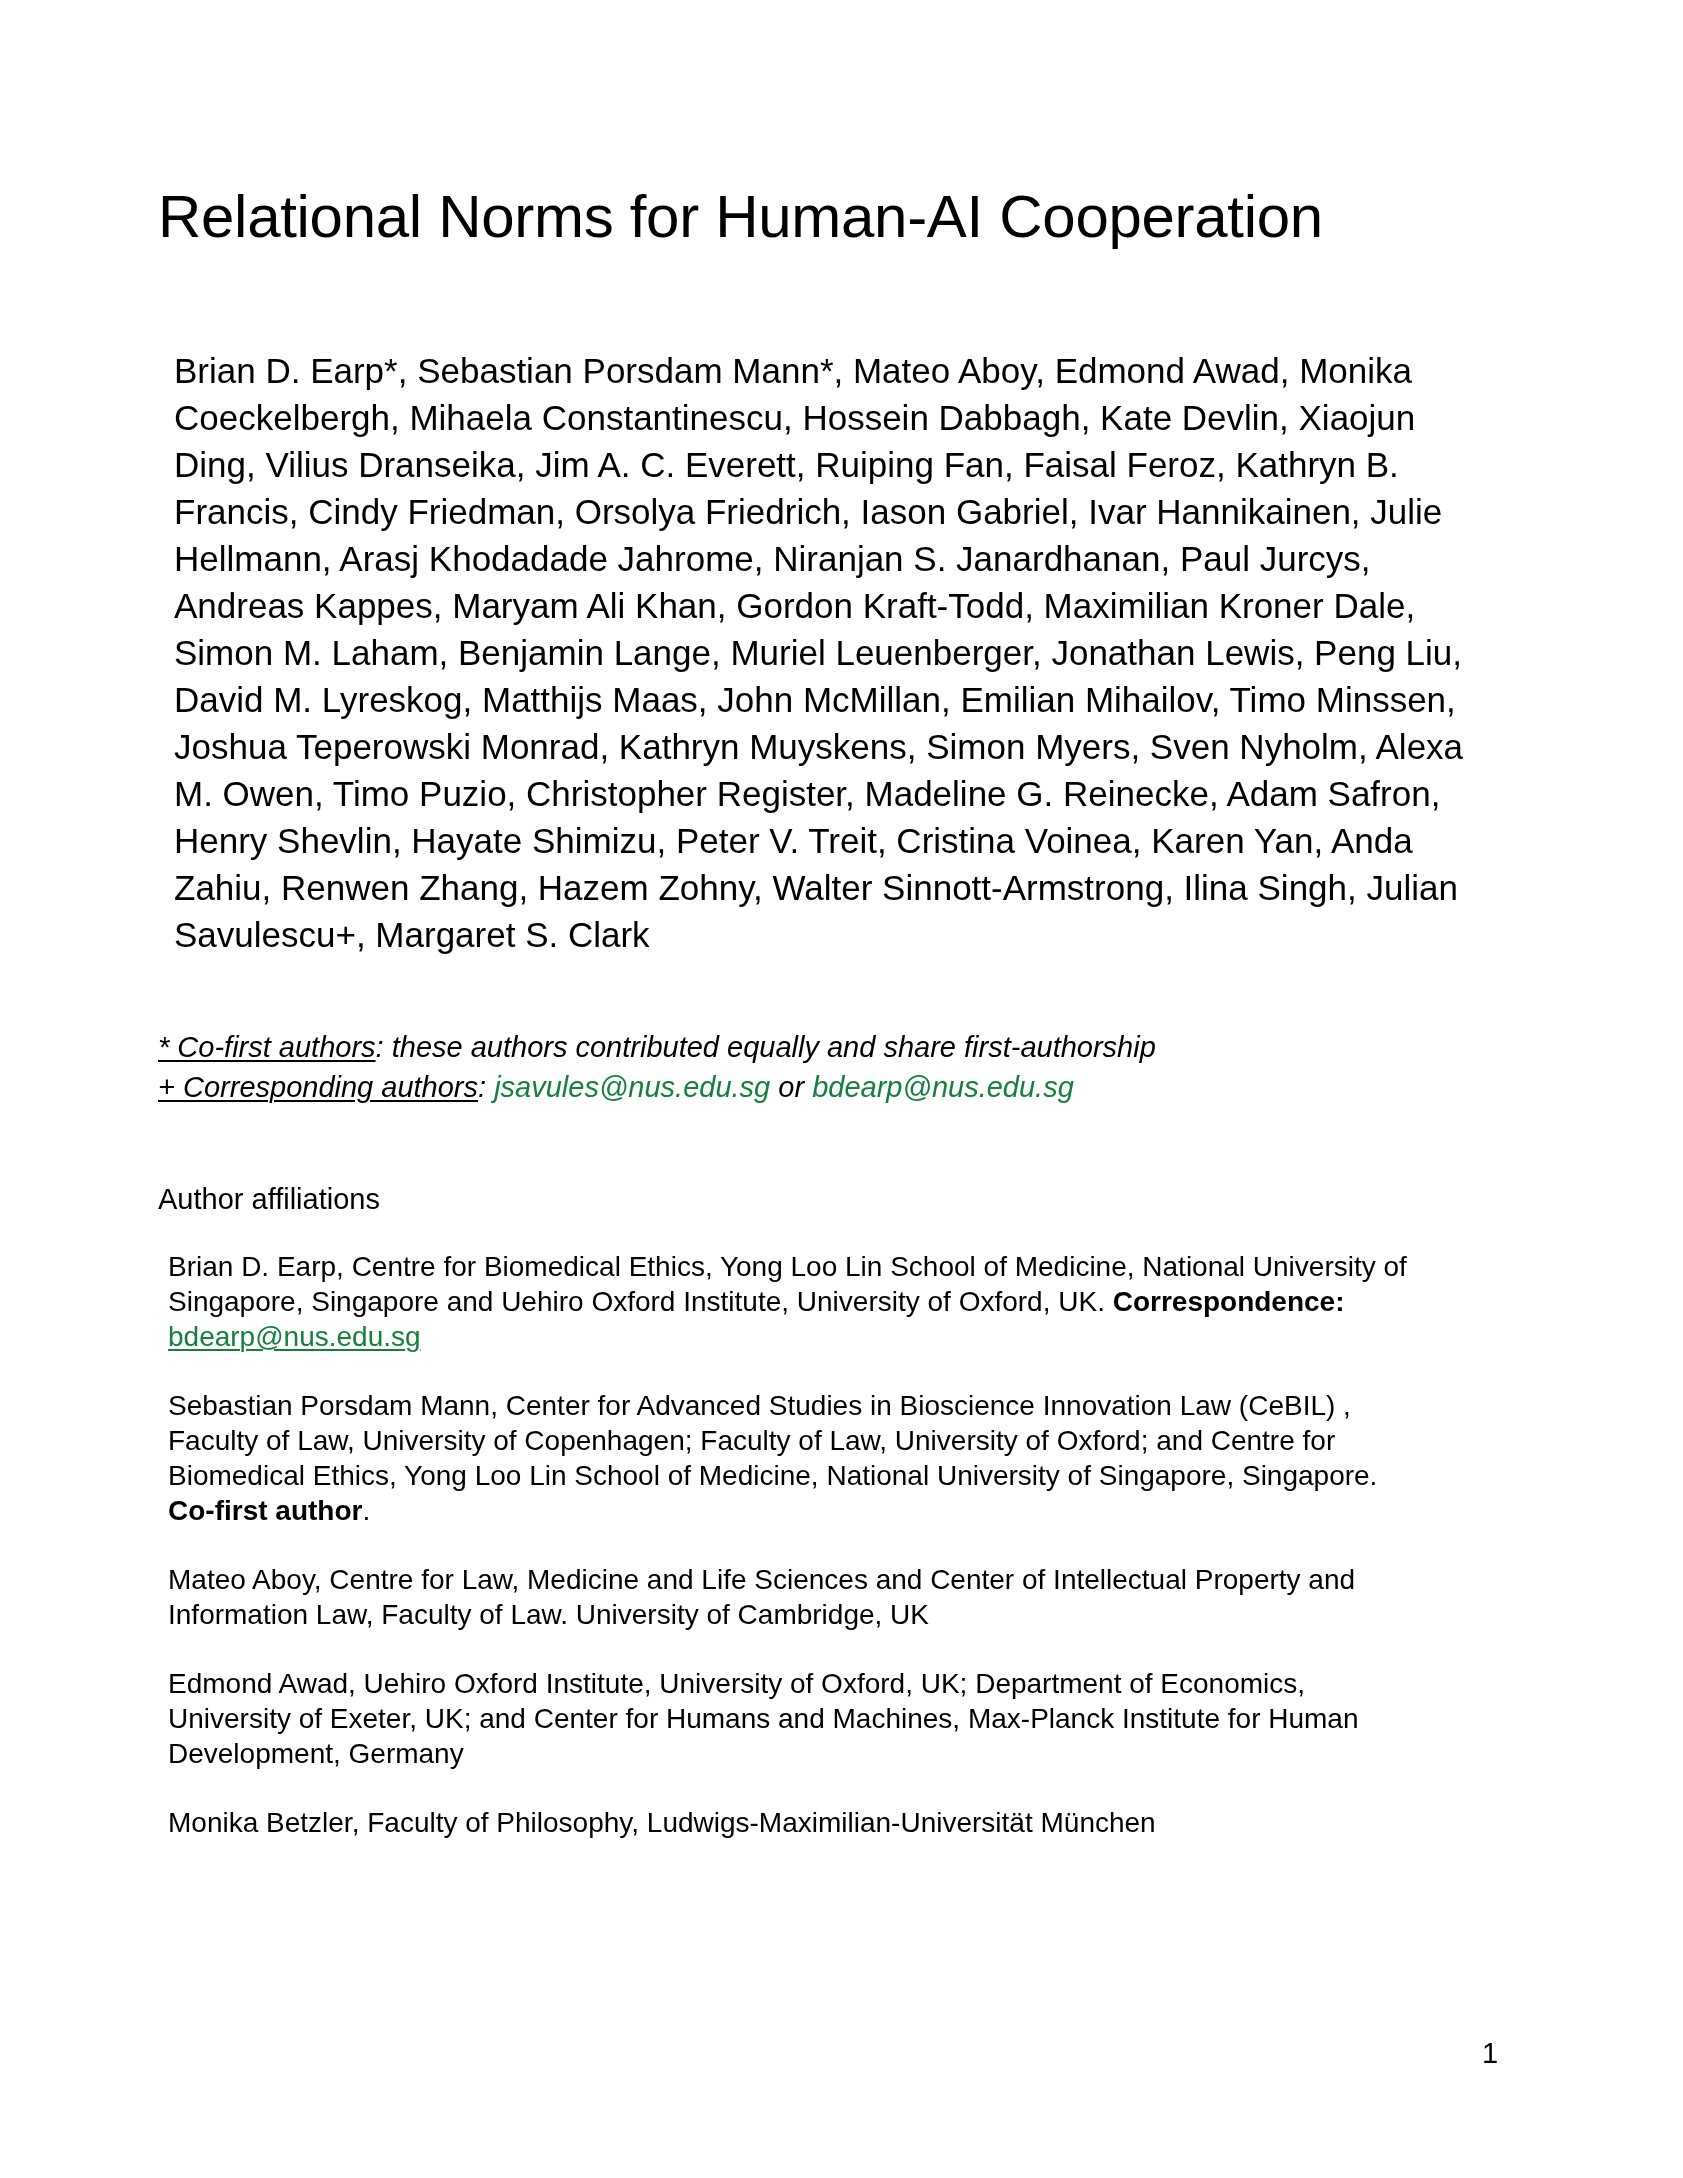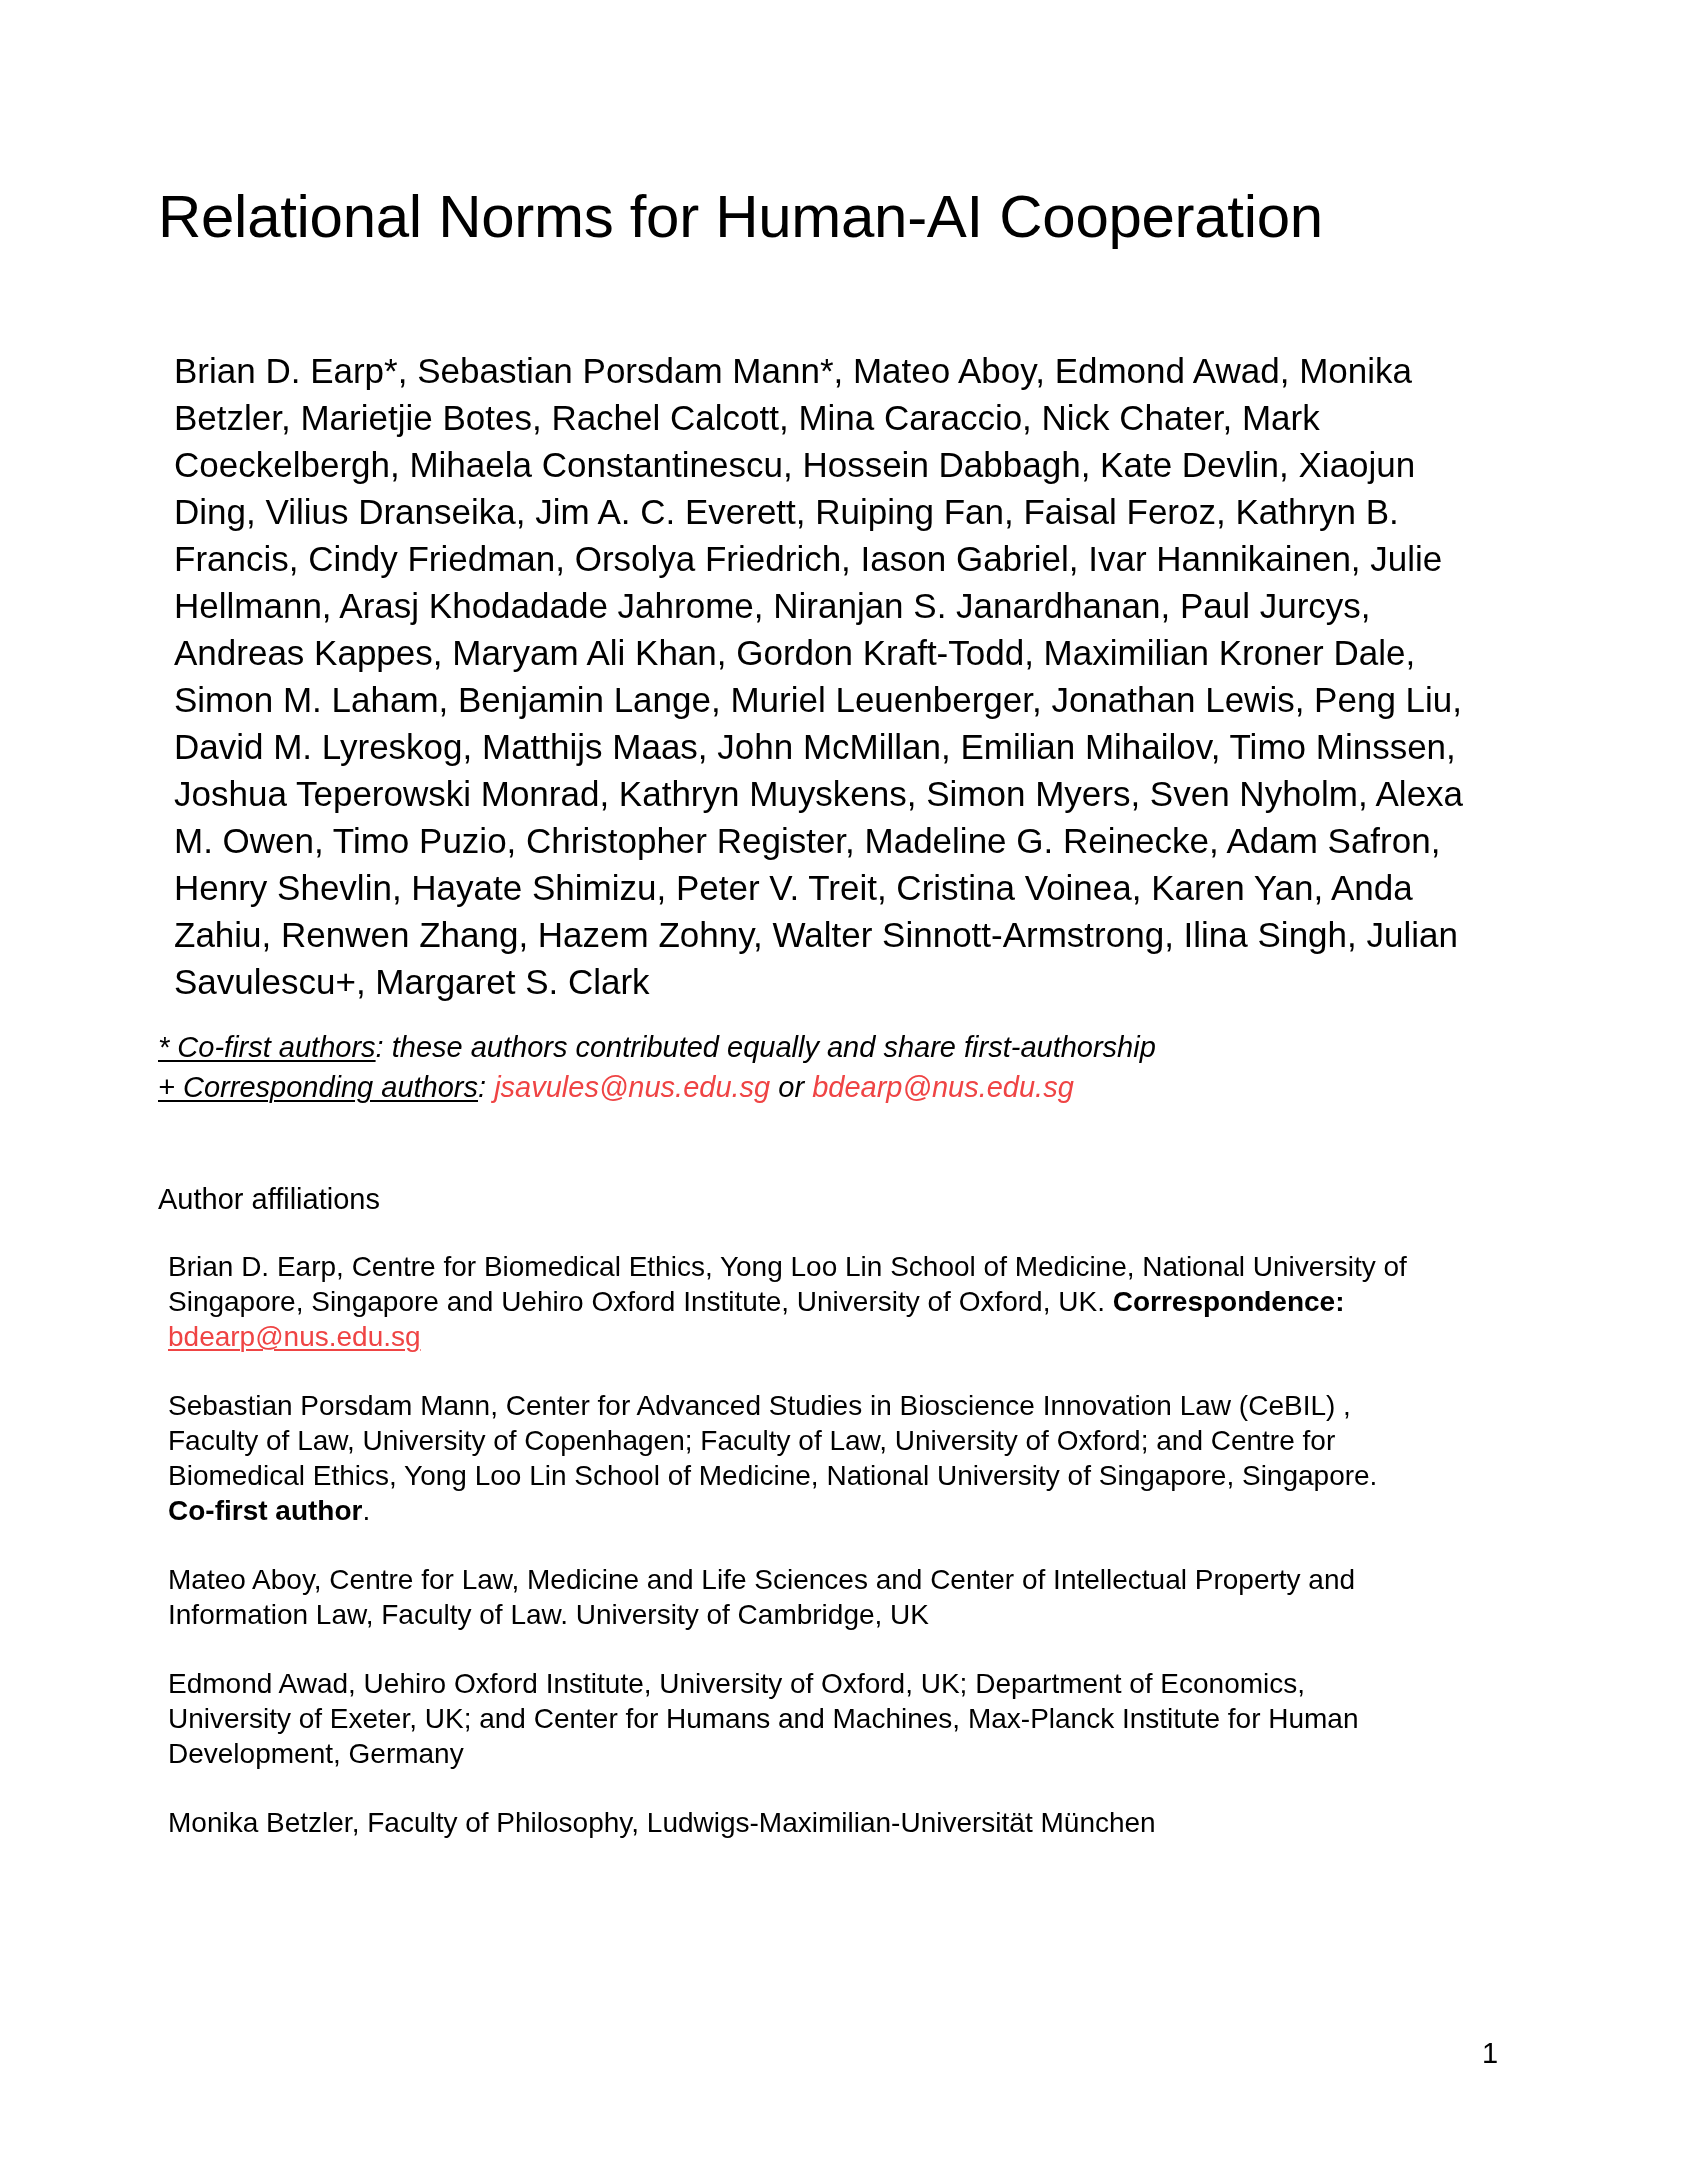--- a/index.html
+++ b/index.html
@@ -7,39 +7,38 @@
          font-family: "Liberation Sans", sans-serif; color: #000; }
   .page { position: absolute; left: 0; top: 0; width: 1683px; height: 2178px; padding-left: 39px; }
   .title { position: absolute; left: 158px; top: 182px; margin: 0;
            font-size: 60px; font-weight: normal; letter-spacing: -0.3px; white-space: nowrap; }
   .authors { position: absolute; left: 158px; top: 331px; width: 1386px; margin: 16px;
              font-size: 35px; line-height: 47px; }
   .author-line { display: block; white-space: nowrap; }
   .notes { position: absolute; left: 158px; top: 1027px; font-size: 29px; line-height: 40px; }
   .note-line { display: block; white-space: nowrap; font-style: italic; }
   .u { text-decoration: underline; text-underline-offset: 3px; text-decoration-thickness: 2px; }
-  .link { color: #ef4444; text-decoration: none; }
+  .link { color: #15803d; text-decoration: none; }
   .link.ul { text-decoration: underline; text-underline-offset: 3px; text-decoration-thickness: 2px; }
   .aff-heading { position: absolute; left: 158px; top: 1183px; margin: 0; font-size: 29px; font-weight: normal; }
   .affs { position: absolute; left: 168px; top: 1249px; width: 1366px; font-size: 28px; line-height: 35px; }
   .aff { margin: 0 0 34px 0; }
   .aff .line { display: block; white-space: nowrap; }
   .b { font-weight: bold; }
   .page-num { position: absolute; left: 1482px; top: 2037px; font-size: 29px; }
 </style>
 </head>
 <body>
 
 <div class="page">
 
   <h1 class="title">Relational Norms for Human-AI Cooperation</h1>
 
   <p class="authors">
     <span class="author-line">Brian D. Earp*, Sebastian Porsdam Mann*, Mateo Aboy, Edmond Awad, Monika</span>
-    <span class="author-line">Betzler, Marietjie Botes, Rachel Calcott, Mina Caraccio, Nick Chater, Mark</span>
     <span class="author-line">Coeckelbergh, Mihaela Constantinescu, Hossein Dabbagh, Kate Devlin, Xiaojun</span>
     <span class="author-line">Ding, Vilius Dranseika, Jim A. C. Everett, Ruiping Fan, Faisal Feroz, Kathryn B.</span>
     <span class="author-line">Francis, Cindy Friedman, Orsolya Friedrich, Iason Gabriel, Ivar Hannikainen, Julie</span>
     <span class="author-line">Hellmann, Arasj Khodadade Jahrome, Niranjan S. Janardhanan, Paul Jurcys,</span>
     <span class="author-line">Andreas Kappes, Maryam Ali Khan, Gordon Kraft-Todd, Maximilian Kroner Dale,</span>
     <span class="author-line">Simon M. Laham, Benjamin Lange, Muriel Leuenberger, Jonathan Lewis, Peng Liu,</span>
     <span class="author-line">David M. Lyreskog, Matthijs Maas, John McMillan, Emilian Mihailov, Timo Minssen,</span>
     <span class="author-line">Joshua Teperowski Monrad, Kathryn Muyskens, Simon Myers, Sven Nyholm, Alexa</span>
     <span class="author-line">M. Owen, Timo Puzio, Christopher Register, Madeline G. Reinecke, Adam Safron,</span>
     <span class="author-line">Henry Shevlin, Hayate Shimizu, Peter V. Treit, Cristina Voinea, Karen Yan, Anda</span>

